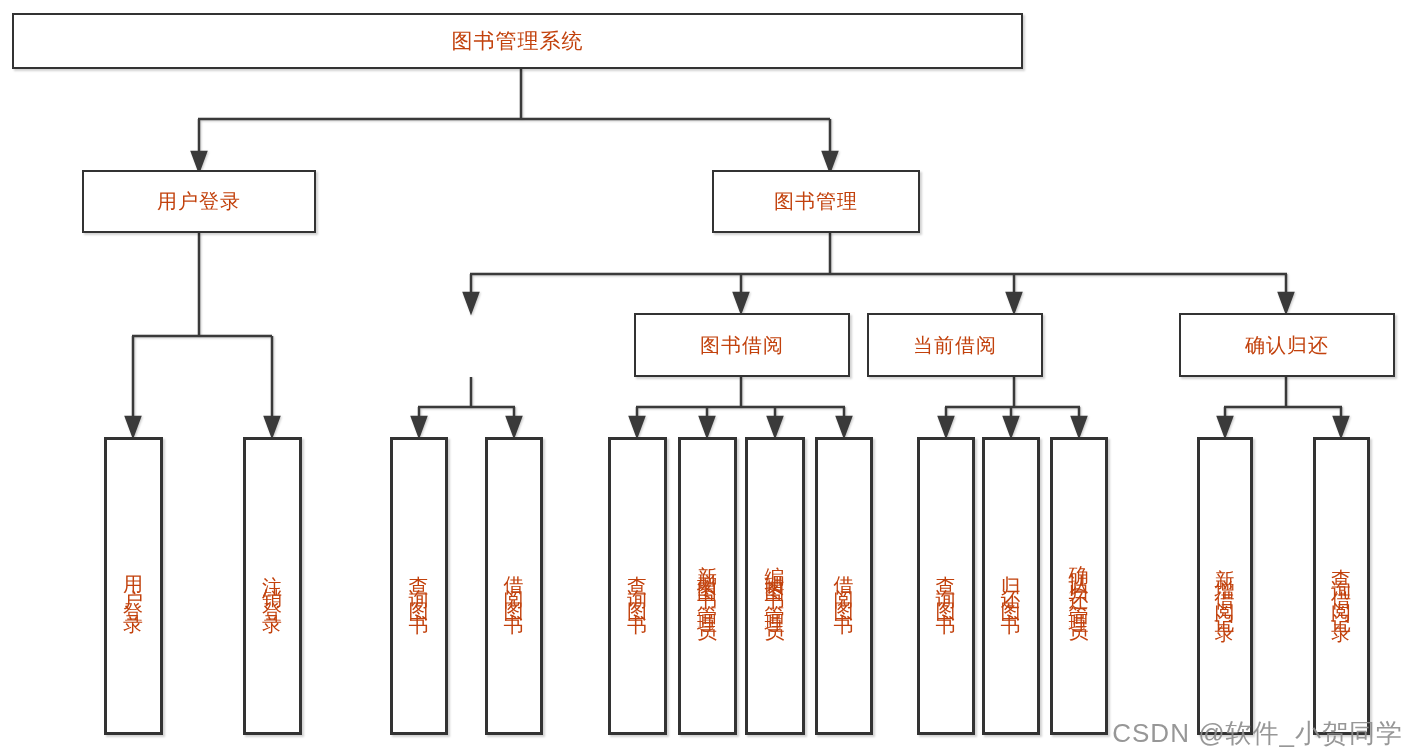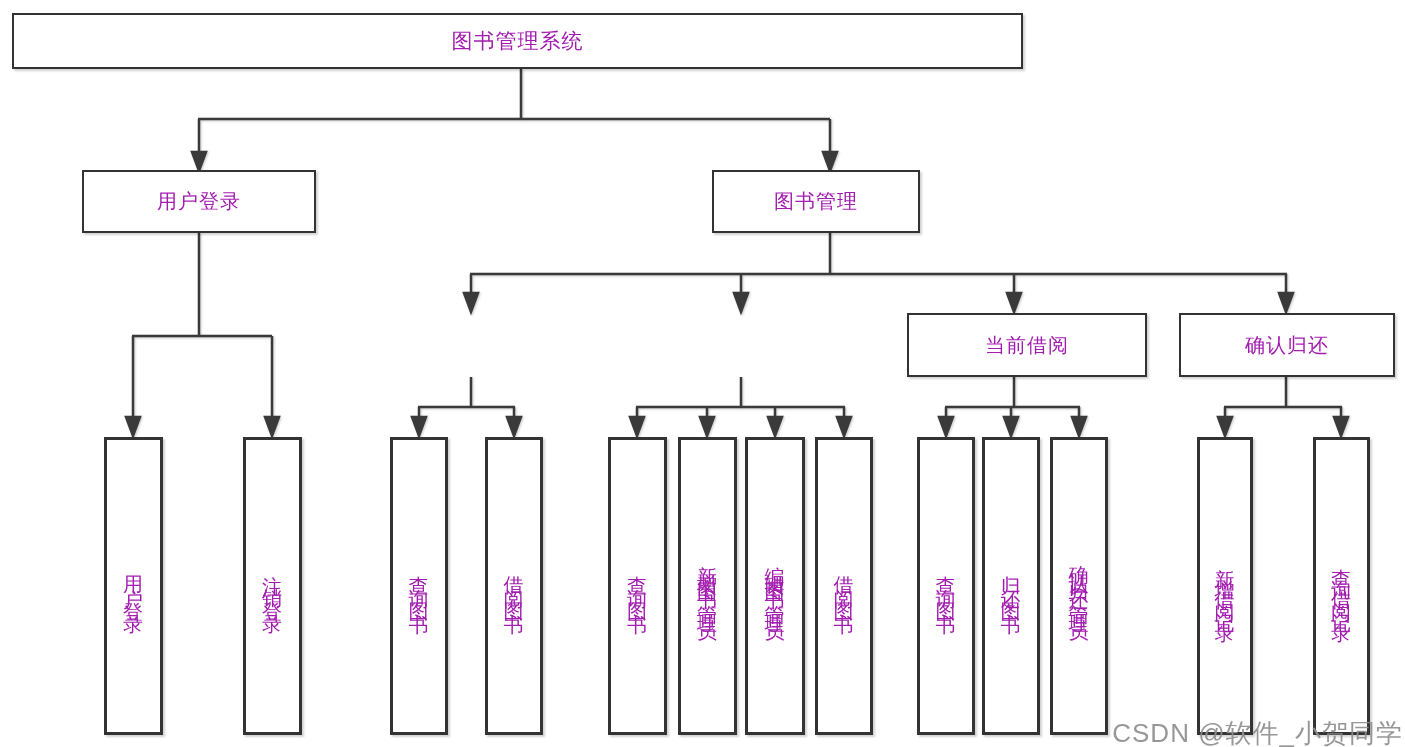--- a/index.html
+++ b/index.html
@@ -20,21 +20,21 @@
     filter: drop-shadow(1.5px 1.5px 1px rgba(0,0,0,0.22));
   }
   .box {
     position: absolute;
     box-sizing: border-box;
     background: #ffffff;
     border: 2px solid #333333;
     display: flex;
     align-items: center;
     justify-content: center;
-    color: #a21caf;
+    color: #c2410c;
     box-shadow: 2px 2px 2px rgba(0,0,0,0.18);
   }
   .leaf { border-width: 3px; }
   .hlbl {
     font-size: 20px;
     letter-spacing: 1px;
     white-space: nowrap;
   }
   .root-lbl { font-size: 21px; }
   .vlbl {
@@ -145,21 +145,24 @@
     <span class="hlbl root-lbl">图书管理系统</span>
   </div>
 
   <div class="box" style="left:82px;top:170px;width:234px;height:63px">
     <span class="hlbl">用户登录</span>
   </div>
   <div class="box" style="left:712px;top:170px;width:208px;height:63px">
     <span class="hlbl">图书管理</span>
   </div>
 
-  <div class="box" style="left:907px;top:313px;width:240px;height:64px">
+  <div class="box" style="left:634px;top:313px;width:216px;height:64px">
+    <span class="hlbl">图书借阅</span>
+  </div>
+  <div class="box" style="left:867px;top:313px;width:176px;height:64px">
     <span class="hlbl">当前借阅</span>
   </div>
   <div class="box" style="left:1179px;top:313px;width:216px;height:64px">
     <span class="hlbl">确认归还</span>
   </div>
 
   <div class="box leaf" style="left:104px;top:437px;width:59px;height:298px">
     <span class="vlbl ls-wide">用户登录</span>
   </div>
   <div class="box leaf" style="left:243px;top:437px;width:59px;height:298px">

